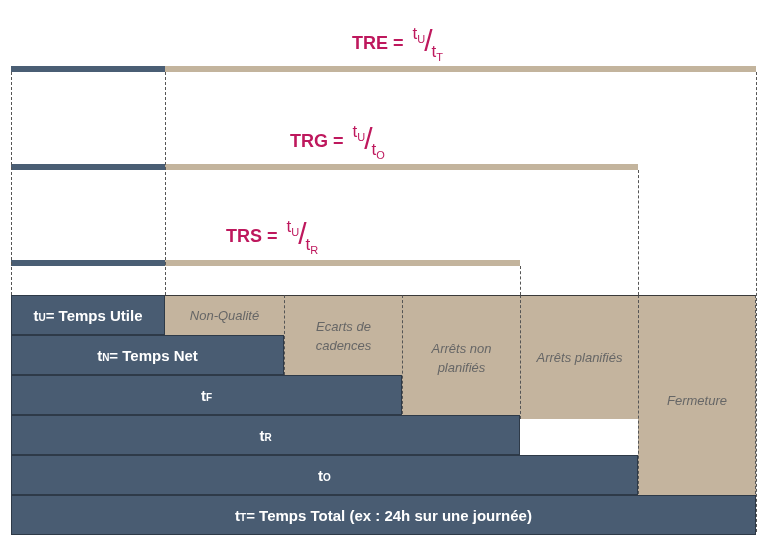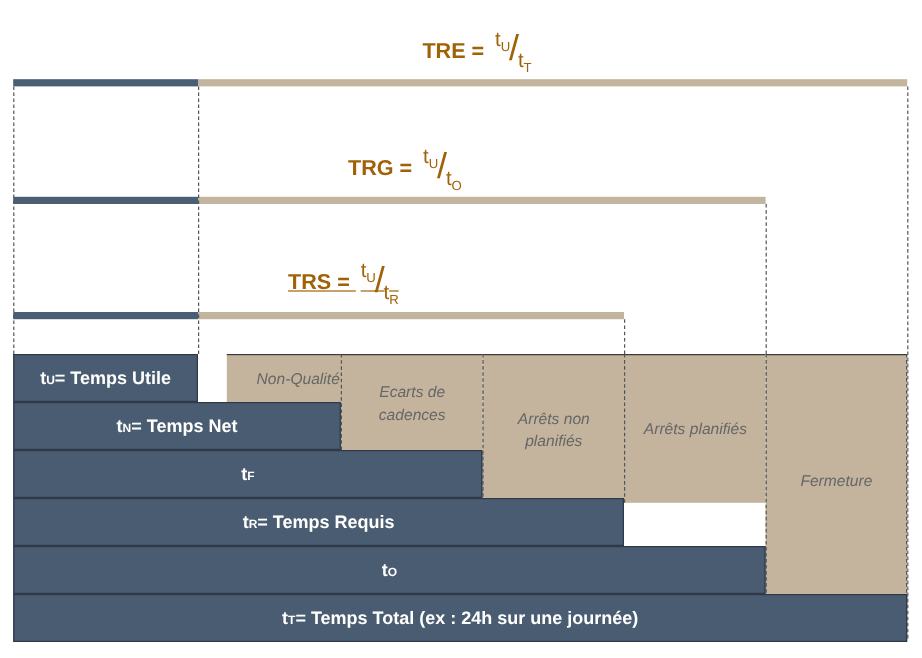--- a/index.html
+++ b/index.html
@@ -1,18 +1,18 @@
 <!DOCTYPE html>
 <html><head>
 <meta charset="utf-8">
 <style>
   html, body { margin:0; padding:0; background:#ffffff; }
   body { width:768px; height:548px; position:relative; overflow:hidden;
          font-family:"Liberation Sans", "DejaVu Sans", sans-serif; }
-  .formula { position:absolute; color:#a16207; font-weight:bold; font-size:18px; white-space:nowrap; }
+  .formula { position:absolute; color:#be185d; font-weight:bold; font-size:18px; white-space:nowrap; }
   .formula .eq { font-weight:bold; }
   .formula .num { font-weight:normal; font-size:17px; position:relative; top:-10px; margin-left:4px; }
   .formula .slash { font-weight:normal; font-size:30px; position:relative; top:2px; margin:0 -1px; }
   .formula .den { font-weight:normal; font-size:17px; position:relative; top:8px; }
   .formula sub { font-size:11px; }
   .bar { position:absolute; height:6px; }
   .bar-blue { background:#4a5e74; }
   .bar-tan { background:#c3b49d; }
   .vline { position:absolute; width:0; border-left:1px dashed #555; }
   .row { position:absolute; height:40px; background:#495c72; border:1px solid #2e3a48; box-sizing:border-box;
@@ -27,40 +27,40 @@
 <div class="formula" style="left:352px; top:22px;">
   <span>TRE</span>
   <span class="eq">=</span>
   <span class="num"><span>t</span><sub>U</sub></span><span class="slash">/</span><span class="den"><span>t</span><sub>T</sub></span>
 </div>
 <div class="formula" style="left:290px; top:120px;">
   <span>TRG</span>
   <span class="eq">=</span>
   <span class="num"><span>t</span><sub>U</sub></span><span class="slash">/</span><span class="den"><span>t</span><sub>O</sub></span>
 </div>
-<div class="formula" style="left:240px; top:215px;text-decoration:underline;">
+<div class="formula" style="left:226px; top:215px;">
   <span>TRS</span>
   <span class="eq">=</span>
   <span class="num"><span>t</span><sub>U</sub></span><span class="slash">/</span><span class="den"><span>t</span><sub>R</sub></span>
 </div>
 
 <div class="bar bar-blue" style="left:11px; top:66px; width:154px;"></div>
 <div class="bar bar-tan" style="left:165px; top:66px; width:591px;"></div>
 <div class="bar bar-blue" style="left:11px; top:164px; width:154px;"></div>
 <div class="bar bar-tan" style="left:165px; top:164px; width:473px;"></div>
 <div class="bar bar-blue" style="left:11px; top:260px; width:154px;"></div>
 <div class="bar bar-tan" style="left:165px; top:260px; width:355px;"></div>
 
 <div class="vline" style="left:11px; top:72px; height:223px;"></div>
 <div class="vline" style="left:165px; top:72px; height:223px;"></div>
 <div class="vline" style="left:756px; top:72px; height:460px;"></div>
 <div class="vline" style="left:638px; top:170px; height:125px;"></div>
 <div class="vline" style="left:520px; top:266px; height:29px;"></div>
 
-<div class="loss" style="left:165px; top:295px; width:119px; height:40px;margin-left:24px;">
+<div class="loss" style="left:165px; top:295px; width:119px; height:40px;">
   <span>Non-Qualité</span>
 </div>
 <div class="loss" style="left:284px; top:295px; width:118px; height:80px; flex-direction:column; border-left:1px dashed #555;">
   <span>Ecarts de</span>
     <span>cadences</span>
 </div>
 <div class="loss" style="left:402px; top:295px; width:118px; height:124px; flex-direction:column; border-left:1px dashed #555;">
   <span>Arrêts non</span>
     <span>planifiés</span>
 </div>
@@ -81,21 +81,20 @@
     <sub>N</sub>
     <span> = Temps Net</span>
 </div>
 <div class="row" style="left:11px; top:375px; width:391px;">
   <span>t</span>
     <sub>F</sub>
 </div>
 <div class="row" style="left:11px; top:415px; width:509px;">
   <span>t</span>
     <sub>R</sub>
-    <span> = Temps Requis</span>
 </div>
 <div class="row" style="left:11px; top:455px; width:627px;">
   <span>t</span>
     <sub>O</sub>
 </div>
 <div class="row" style="left:11px; top:495px; width:745px;">
   <span>t</span>
     <sub>T</sub>
     <span> = Temps Total (ex : 24h sur une journée)</span>
 </div>

